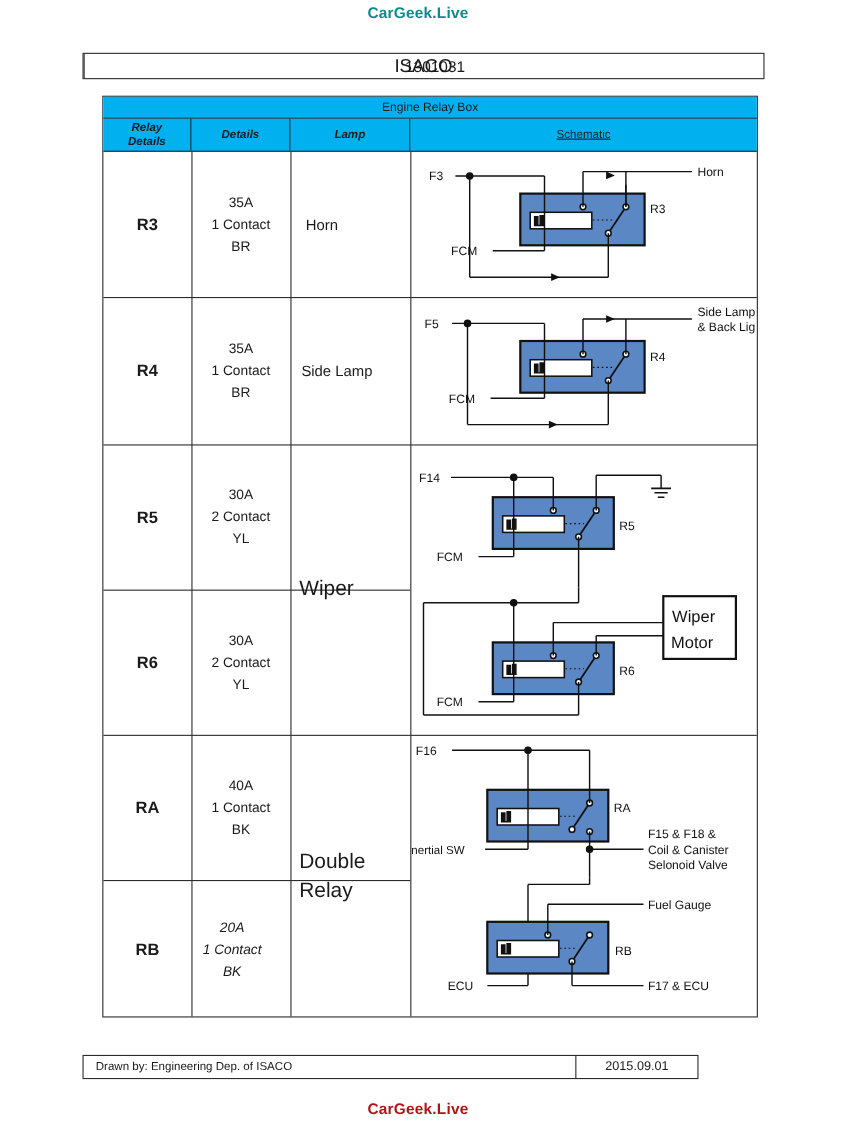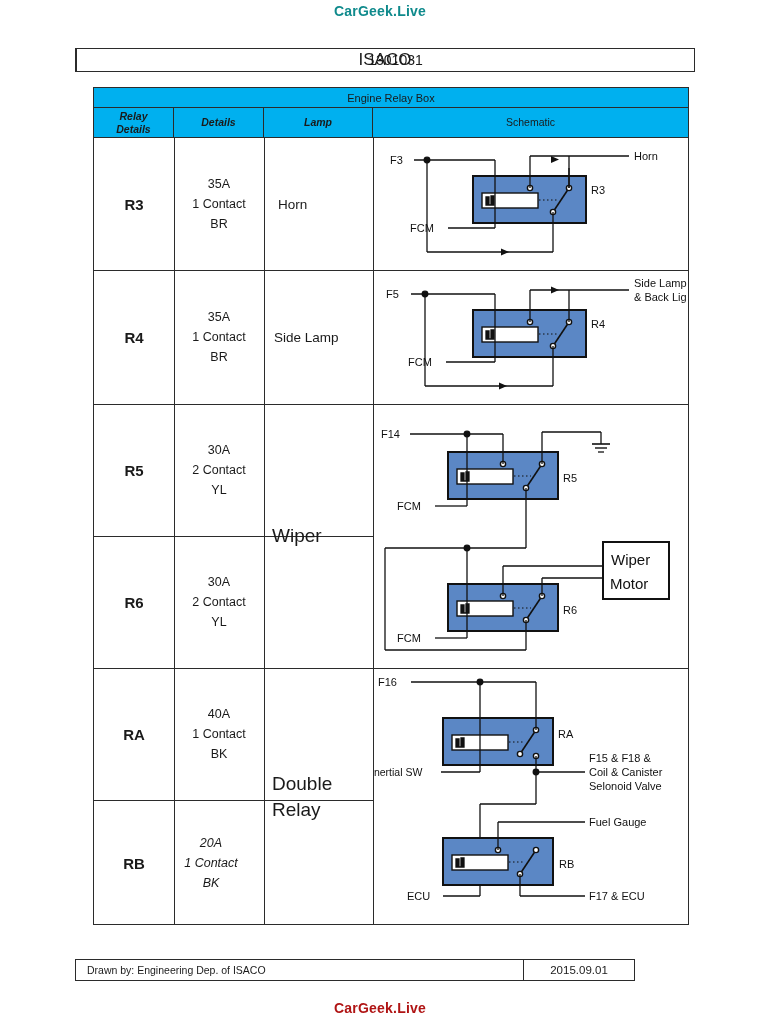--- a/index.html
+++ b/index.html
@@ -42,21 +42,21 @@
     font-size:11px;box-sizing:border-box;
   }
   .hdr{
     position:absolute;left:0;top:20px;width:100%;height:30px;
     background:#00b0ef;border-bottom:1.6px solid #2b2b2b;
     display:flex;box-sizing:border-box;
   }
   .hcell{display:flex;align-items:center;justify-content:center;text-align:center;
     font-style:italic;font-weight:bold;font-size:10.5px;line-height:1.15;
     border-right:1.3px solid #2b2b2b;box-sizing:border-box;}
-  .hcell.last{border-right:none;font-style:normal;font-weight:normal;font-size:10.5px;}
+  .hcell.last{border-right:none;font-style:normal;font-weight:normal;font-size:10.5px;text-decoration:underline;}
   .c1{flex:0 0 80px;}
   .c2{flex:0 0 90px;}
   .c3{flex:0 0 109px;}
   .c4{flex:1;}
 
   .body{position:absolute;left:0;top:50px;right:0;bottom:0;}
 
   .vline{position:absolute;top:0;bottom:0;width:1.3px;background:#2b2b2b;}
   .hline{position:absolute;left:0;right:0;height:1.3px;background:#2b2b2b;}
   .seg{position:absolute;height:1.3px;background:#2b2b2b;}

